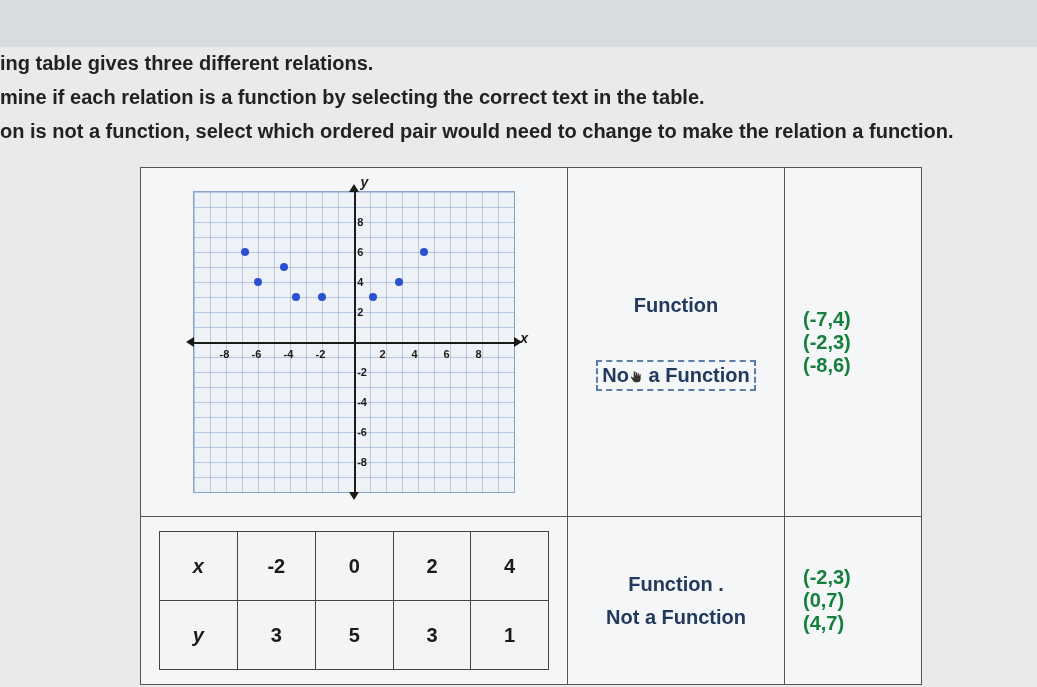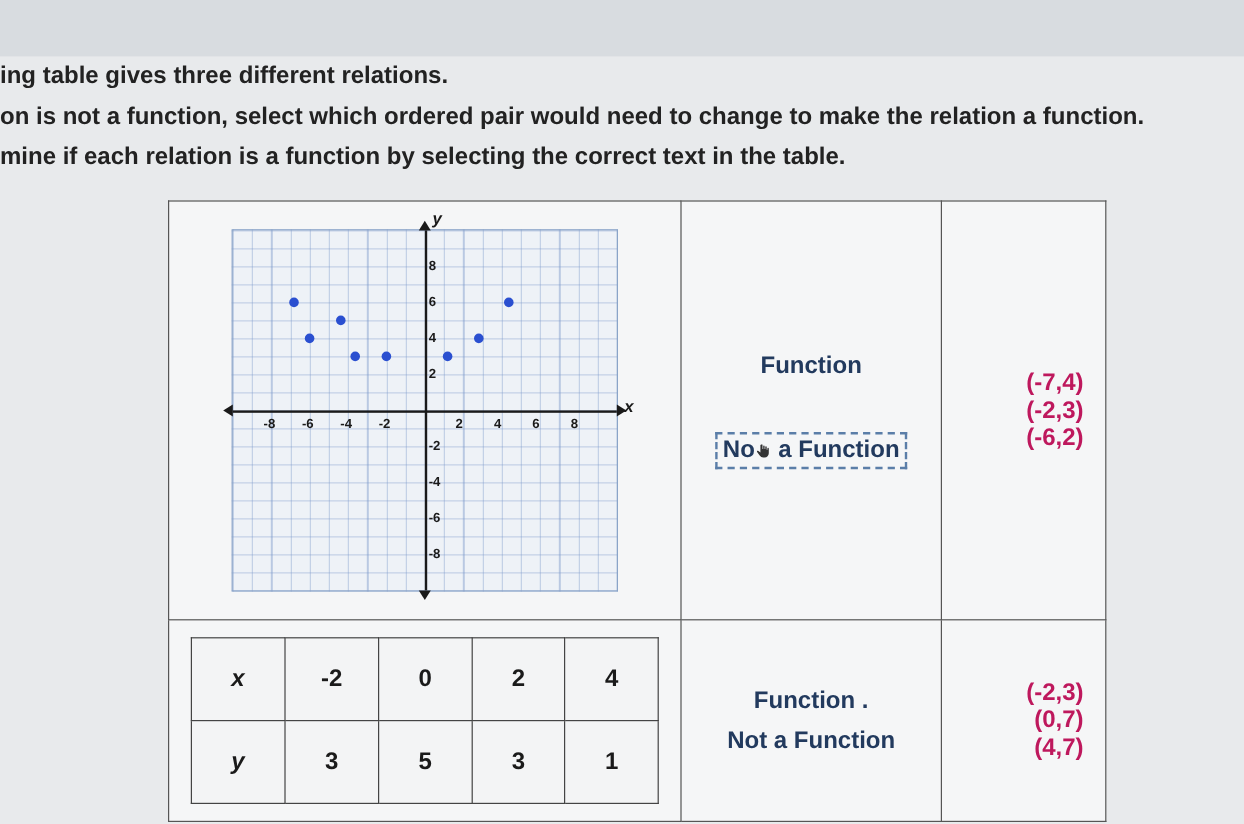--- a/index.html
+++ b/index.html
@@ -30,21 +30,21 @@
     margin-top: 20px;
     background: #f5f6f7;
   }
   .main-table td {
     border: 1.5px solid #555;
     vertical-align: middle;
     padding: 14px 18px;
   }
   .rel-cell { width: 390px; text-align: center; }
   .choice-cell { width: 180px; text-align: center; font-size: 20px; font-weight: bold; color: #223a5e; }
-  .pair-cell { width: 100px; font-size: 20px; font-weight: bold; color: #be185d; text-align: right; padding-left: 24px;}
+  .pair-cell { width: 100px; font-size: 20px; font-weight: bold; color: #15803d; text-align: left; padding-left: 24px;}
   .choice { display:block; margin: 10px 0; }
   .choice.selected {
     border: 2px dashed #5b7ea8;
     padding: 2px 4px;
     display: inline-block;
   }
   .cursor {
     position: relative;
   }
   .cursor::after {
@@ -92,22 +92,22 @@
     position:relative; top:2px;
   }
   .hand-icon svg { width:14px; height:14px; }
 </style>
 </head>
 <body>
 
 <div class="page">
   <div class="instructions">
     <p>ing table gives three different relations.</p>
+    <p>mine if each relation is a function by selecting the correct text in the table.</p>
     <p>on is not a function, select which ordered pair would need to change to make the relation a function.</p>
-    <p>mine if each relation is a function by selecting the correct text in the table.</p>
   </div>
 
   <table class="main-table">
 
     <tbody>
         <tr>
       <td class="rel-cell" style="height:320px;">
         <div class="graph">
           <div class="axis-x"></div>
           <div class="axis-y"></div>
@@ -151,21 +151,21 @@
         <br>
         <span class="choice selected cursor">
           <span>No<span class="hand-icon"><svg viewBox="0 0 24 24">
                     <path fill="#333" d="M9 3a1 1 0 0 1 2 0v6h1V5a1 1 0 1 1 2 0v4h1V6a1 1 0 1 1 2 0v4h1V8a1 1 0 1 1 2 0v7a6 6 0 0 1-6 6h-2a6 6 0 0 1-5-2.7L3.3 13a1.2 1.2 0 0 1 1.9-1.4L8 14V3a1 1 0 0 1 1 0z"></path>
                   </svg></span> a Function</span>
         </span>
       </td>
       <td class="pair-cell">
         <div>(-7,4)</div>
         <div>(-2,3)</div>
-        <div>(-6,2)</div>
+        <div>(-8,6)</div>
       </td>
     </tr>
 
     <tr>
       <td class="rel-cell" style="height:120px;">
         <table class="xytable">
           <tbody>
                 <tr>
             <td class="hdr">x</td>
             <td>-2</td>

